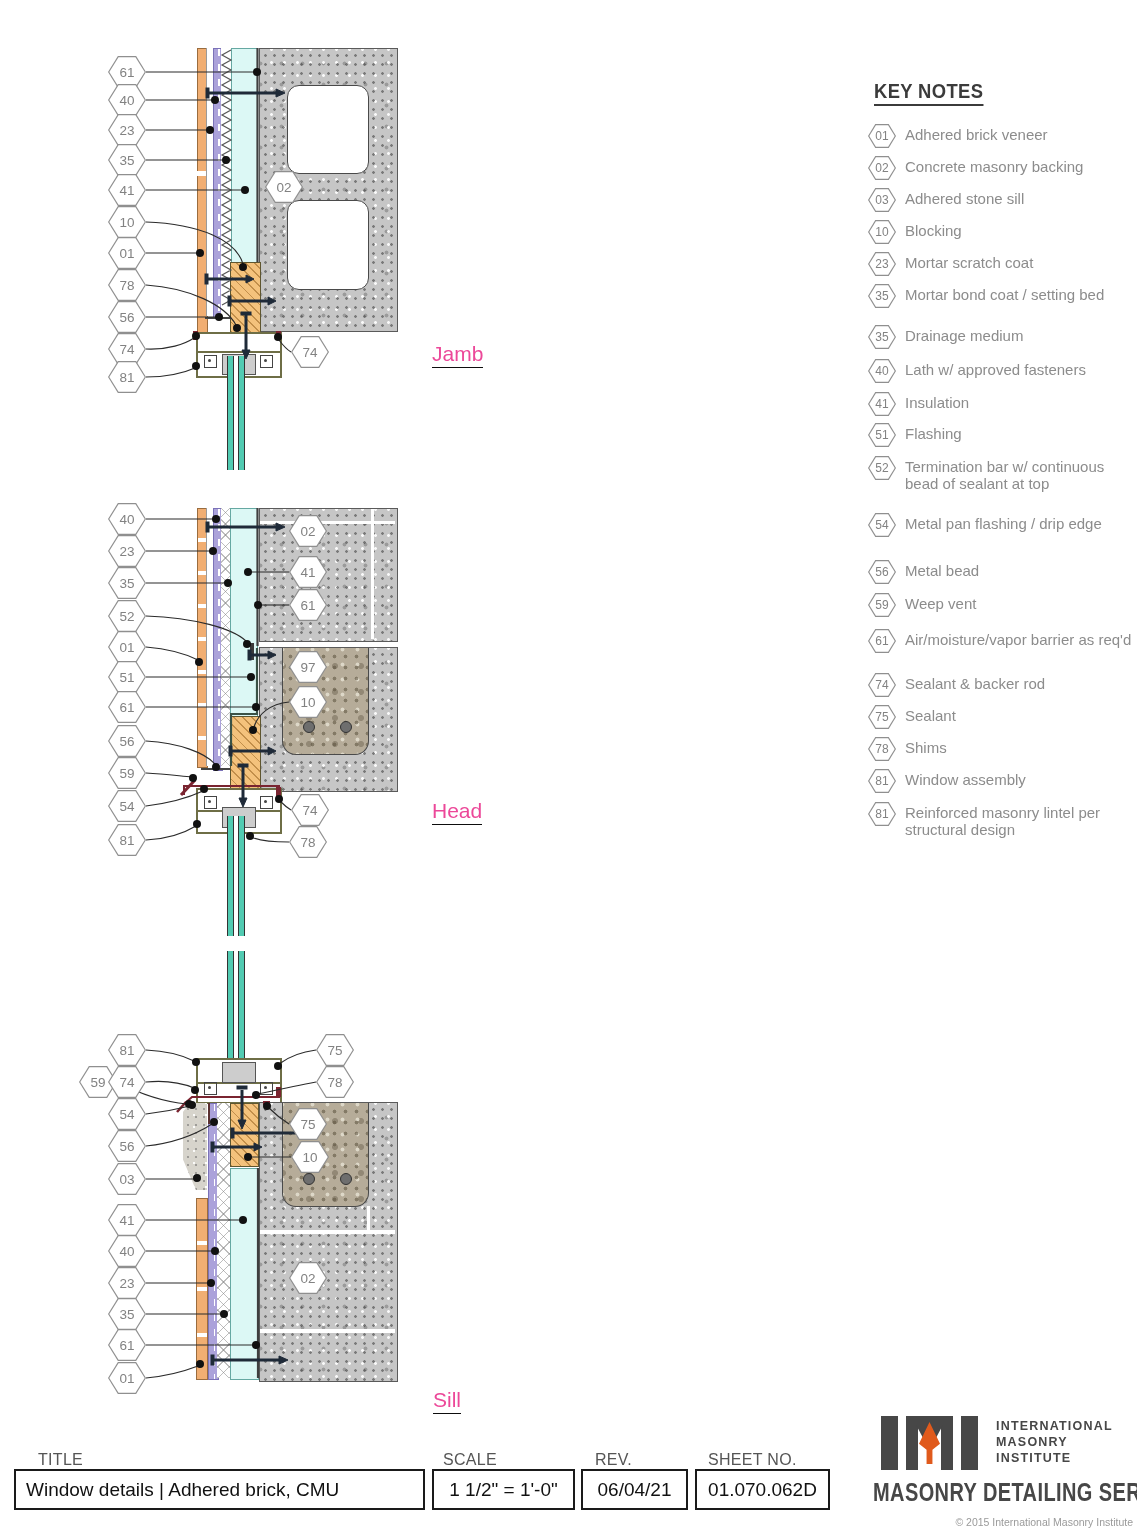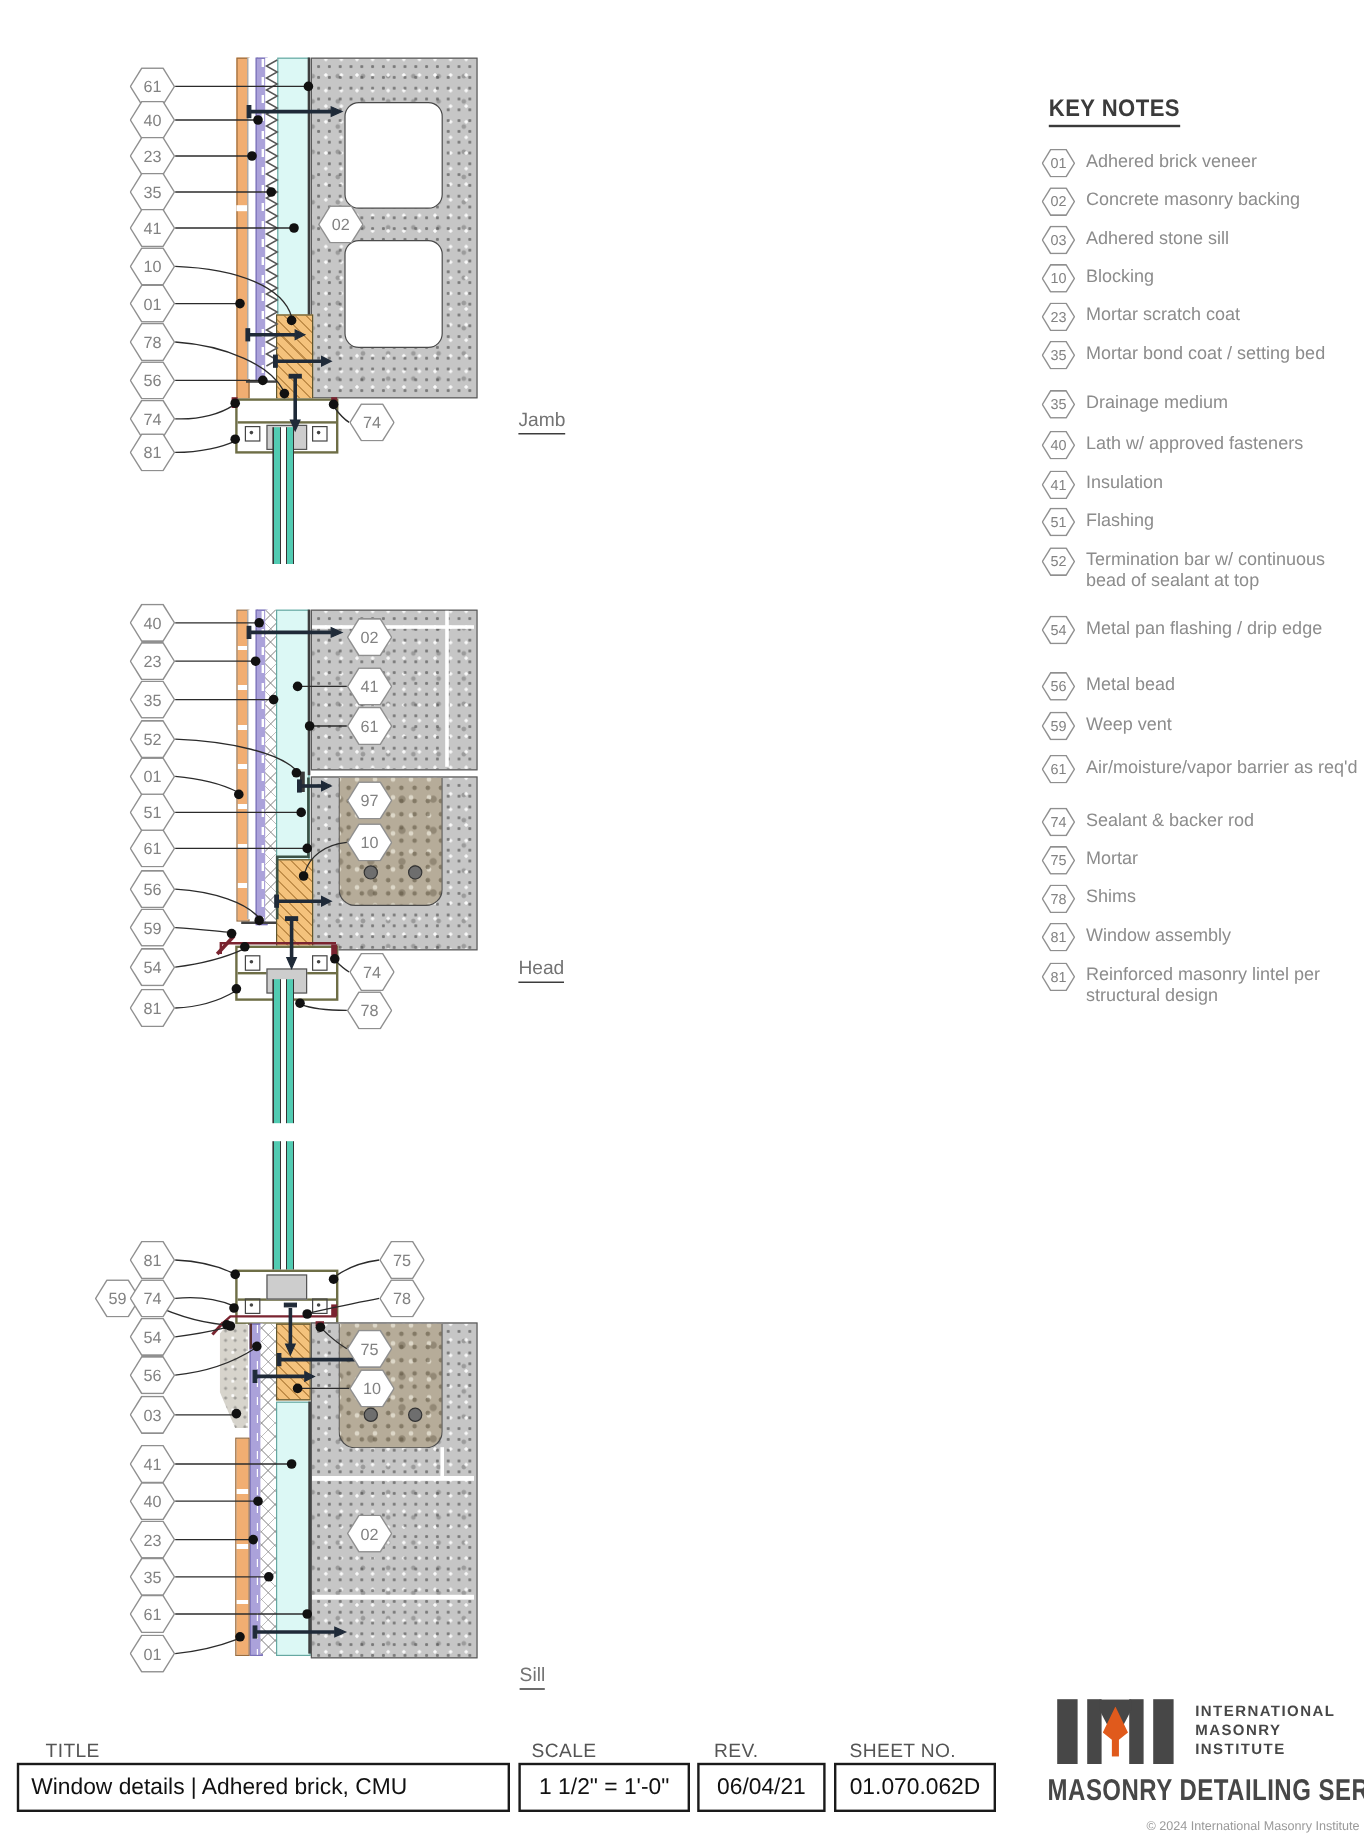--- a/index.html
+++ b/index.html
@@ -49,21 +49,21 @@
   .joint{background:#fff;}
   .frame{position:absolute;background:#fff;border:2px solid #6E6E46;}
   .frame .mid{position:absolute;left:0;right:0;height:1.5px;background:#6E6E46;}
   .frame .sq{position:absolute;width:11px;height:11px;border:1.5px solid #444;}
   .frame .sq i{position:absolute;left:3px;top:3px;width:3px;height:3px;background:#444;border-radius:50%;}
   .frame .notch{position:absolute;width:32px;background:#CDCDCD;border:1.5px solid #555;}
   .glass{position:absolute;width:18px;background:linear-gradient(90deg,
       #333 0 1px,#52CBB2 1px 6px,#333 6px 7px,#fff 7px 11px,
       #333 11px 12px,#52CBB2 12px 17px,#333 17px 18px);}
   
-  .sec-label{position:absolute;font-size:16px;color:#737373;border-bottom:1.6px solid #0d0d0d;padding-bottom:1px;}
+  .sec-label{position:absolute;font-size:21px;color:#ec4899;border-bottom:1.6px solid #0d0d0d;padding-bottom:1px;}
   
   .kn-title{position:absolute;left:874px;top:80px;font-size:20px;font-weight:bold;color:#3B3B3B;
       letter-spacing:.4px;border-bottom:2px solid #3B3B3B;padding-bottom:1px;
       transform:scaleX(.92);transform-origin:left;}
   .kn-row{position:absolute;left:868px;width:266px;}
   .kn-row .hex-k{left:0;top:0;}
   .kn-text{margin-left:37px;padding-top:3px;font-size:15px;line-height:16.5px;color:#8C8C8C;width:228px;}
   
   .tb-label{position:absolute;font-size:16px;color:#555;letter-spacing:.3px;}
   .tb-box{position:absolute;top:1469px;height:41px;border:2px solid #1a1a1a;background:#fff;
@@ -640,21 +640,21 @@
         <i></i>
         <span>74</span>
       </div>
       <div class="kn-text">Sealant &amp; backer rod</div>
     </div>
   <div class="kn-row" style="top:705px">
       <div class="hex hex-k">
         <i></i>
         <span>75</span>
       </div>
-      <div class="kn-text">Mortar</div>
+      <div class="kn-text">Sealant</div>
     </div>
   <div class="kn-row" style="top:737px">
       <div class="hex hex-k">
         <i></i>
         <span>78</span>
       </div>
       <div class="kn-text">Shims</div>
     </div>
   <div class="kn-row" style="top:769px">
       <div class="hex hex-k">
@@ -697,15 +697,15 @@
       <div class="abs" style="left:13px;top:6px;width:21px;height:42px;background:#E05A1C;clip-path:polygon(50% 0,100% 52%,64% 66%,64% 100%,36% 100%,36% 66%,0 52%)"></div>
     </div>
     <div class="logo-bar" style="left:80px;width:17px"></div>
   </div>
   <div class="abs" style="left:996px;top:1418px">
     <div class="org-line">INTERNATIONAL</div>
     <div class="org-line">MASONRY</div>
     <div class="org-line">INSTITUTE</div>
   </div>
   <div class="series">MASONRY DETAILING SERIES</div>
-  <div class="copyright">© 2024 International Masonry Institute</div>
+  <div class="copyright">© 2015 International Masonry Institute</div>
 
 </div>
 
 </body></html>

